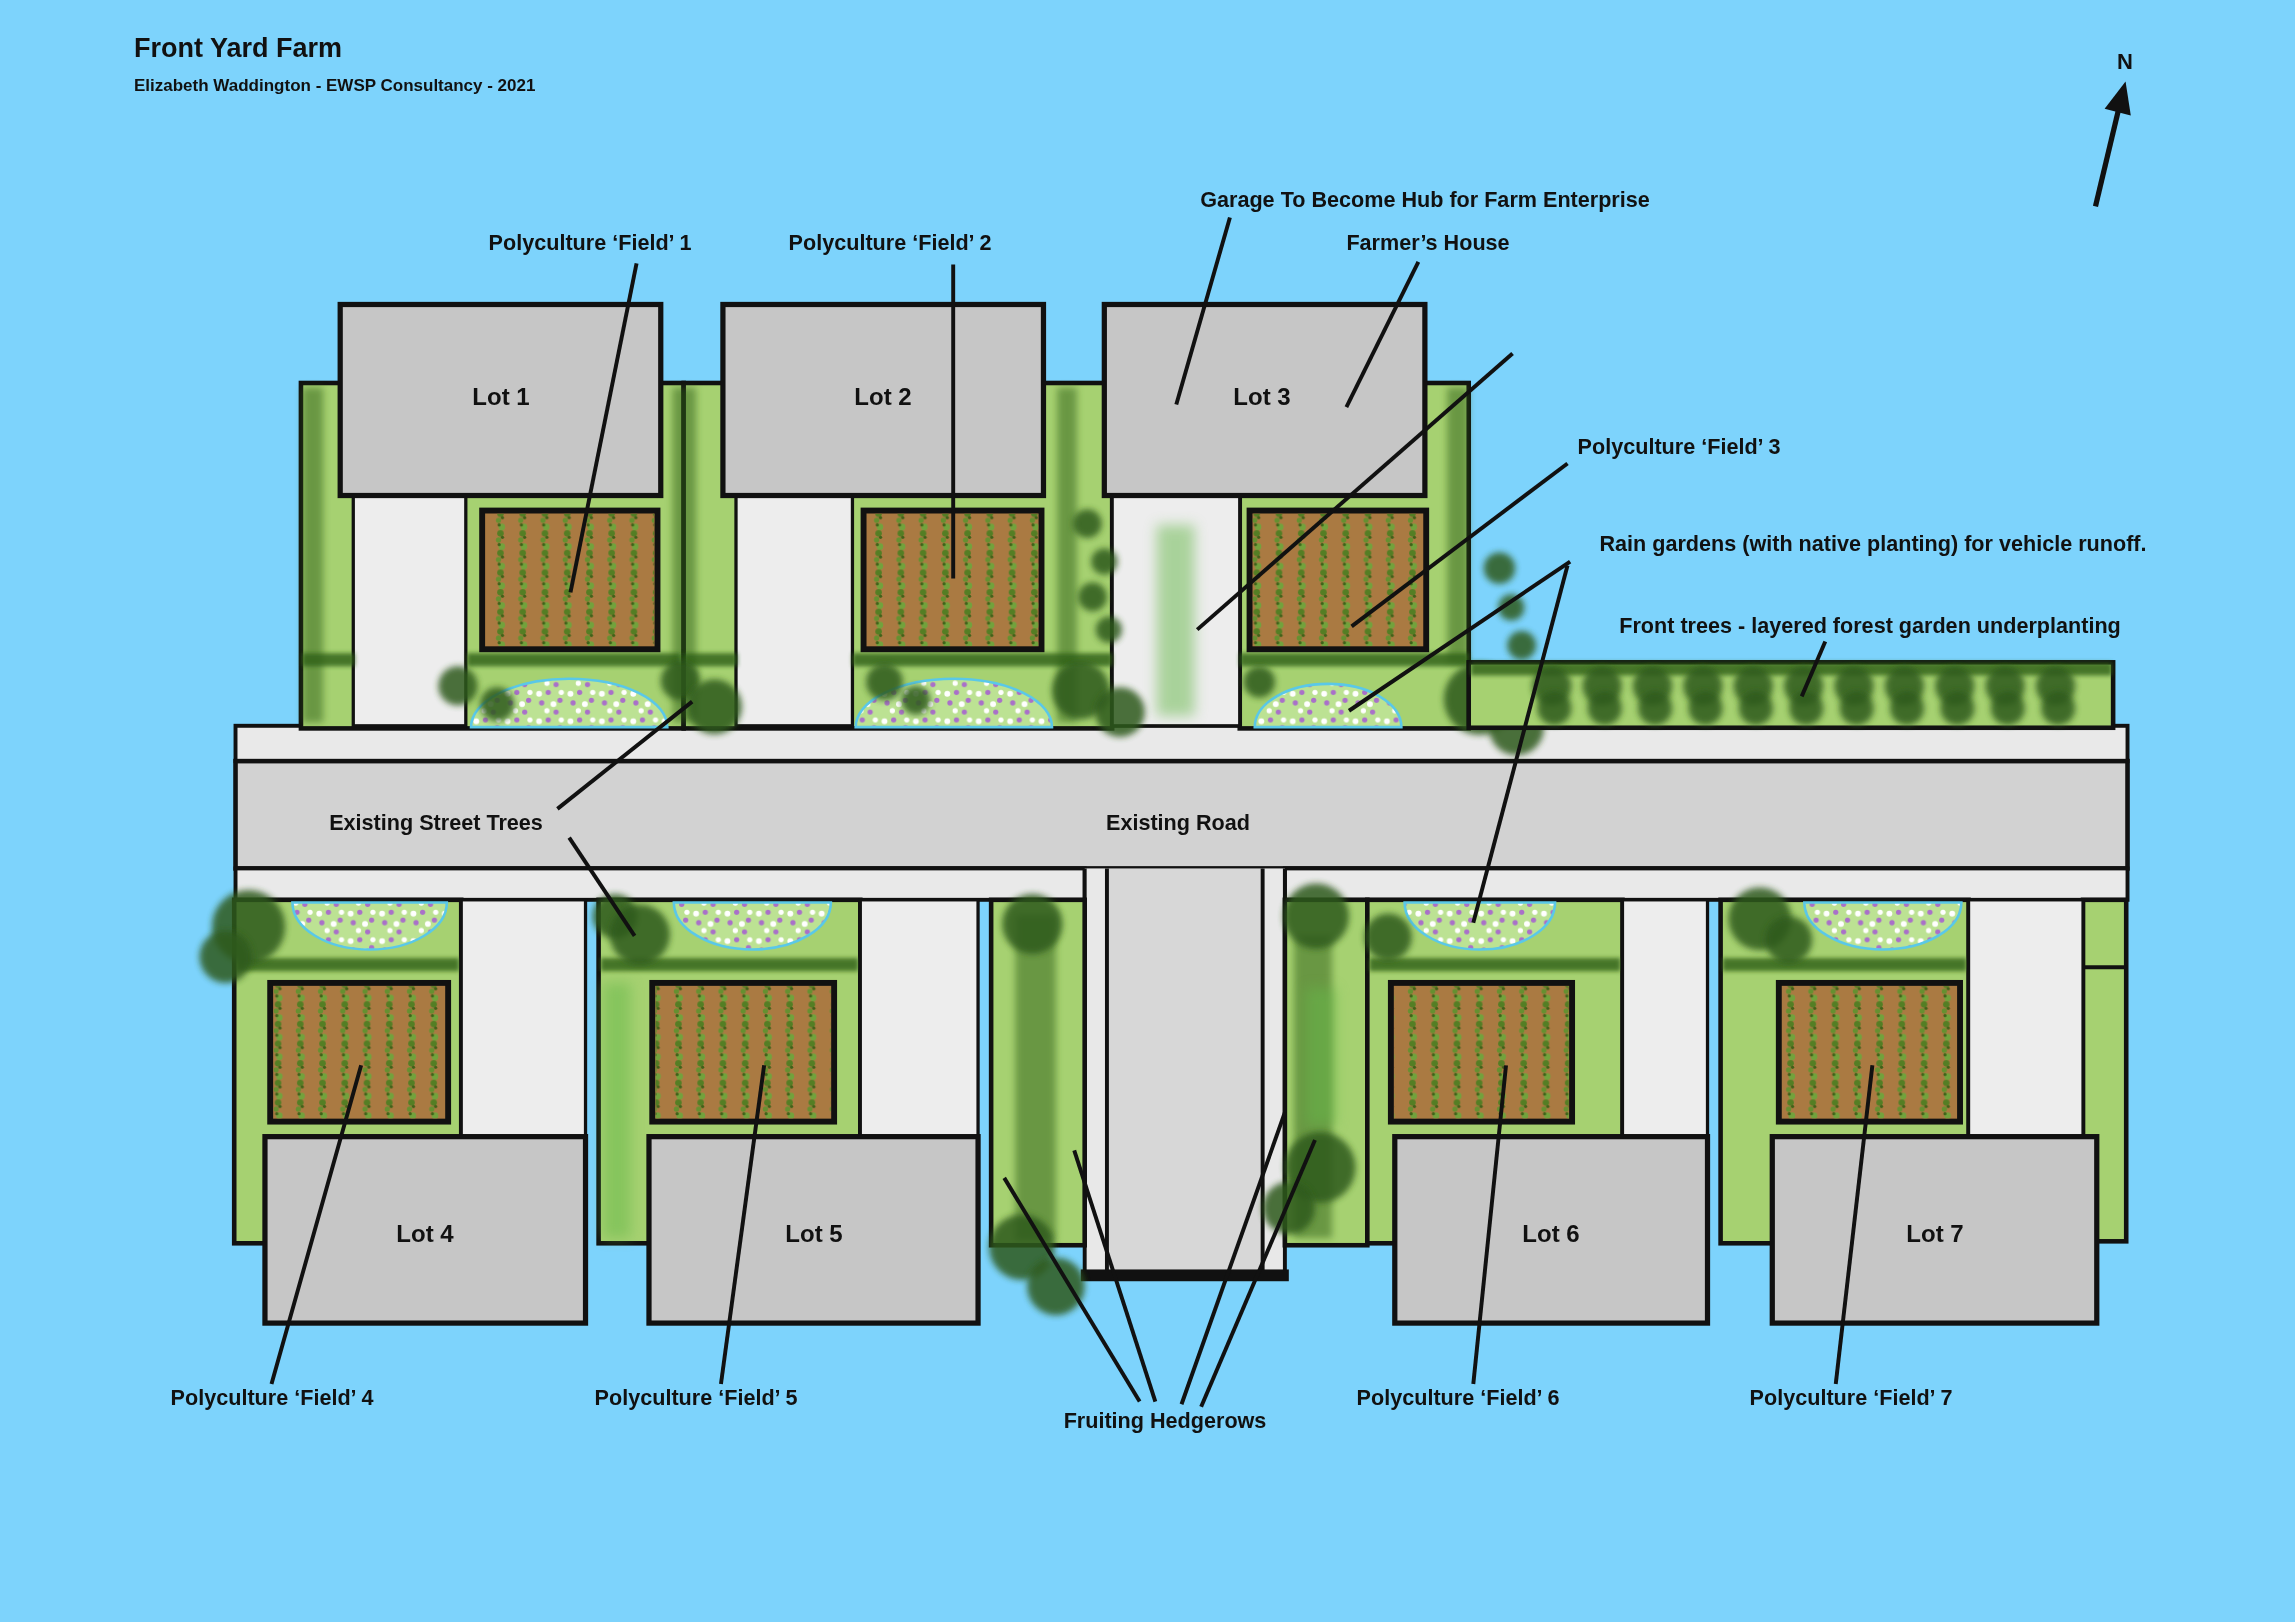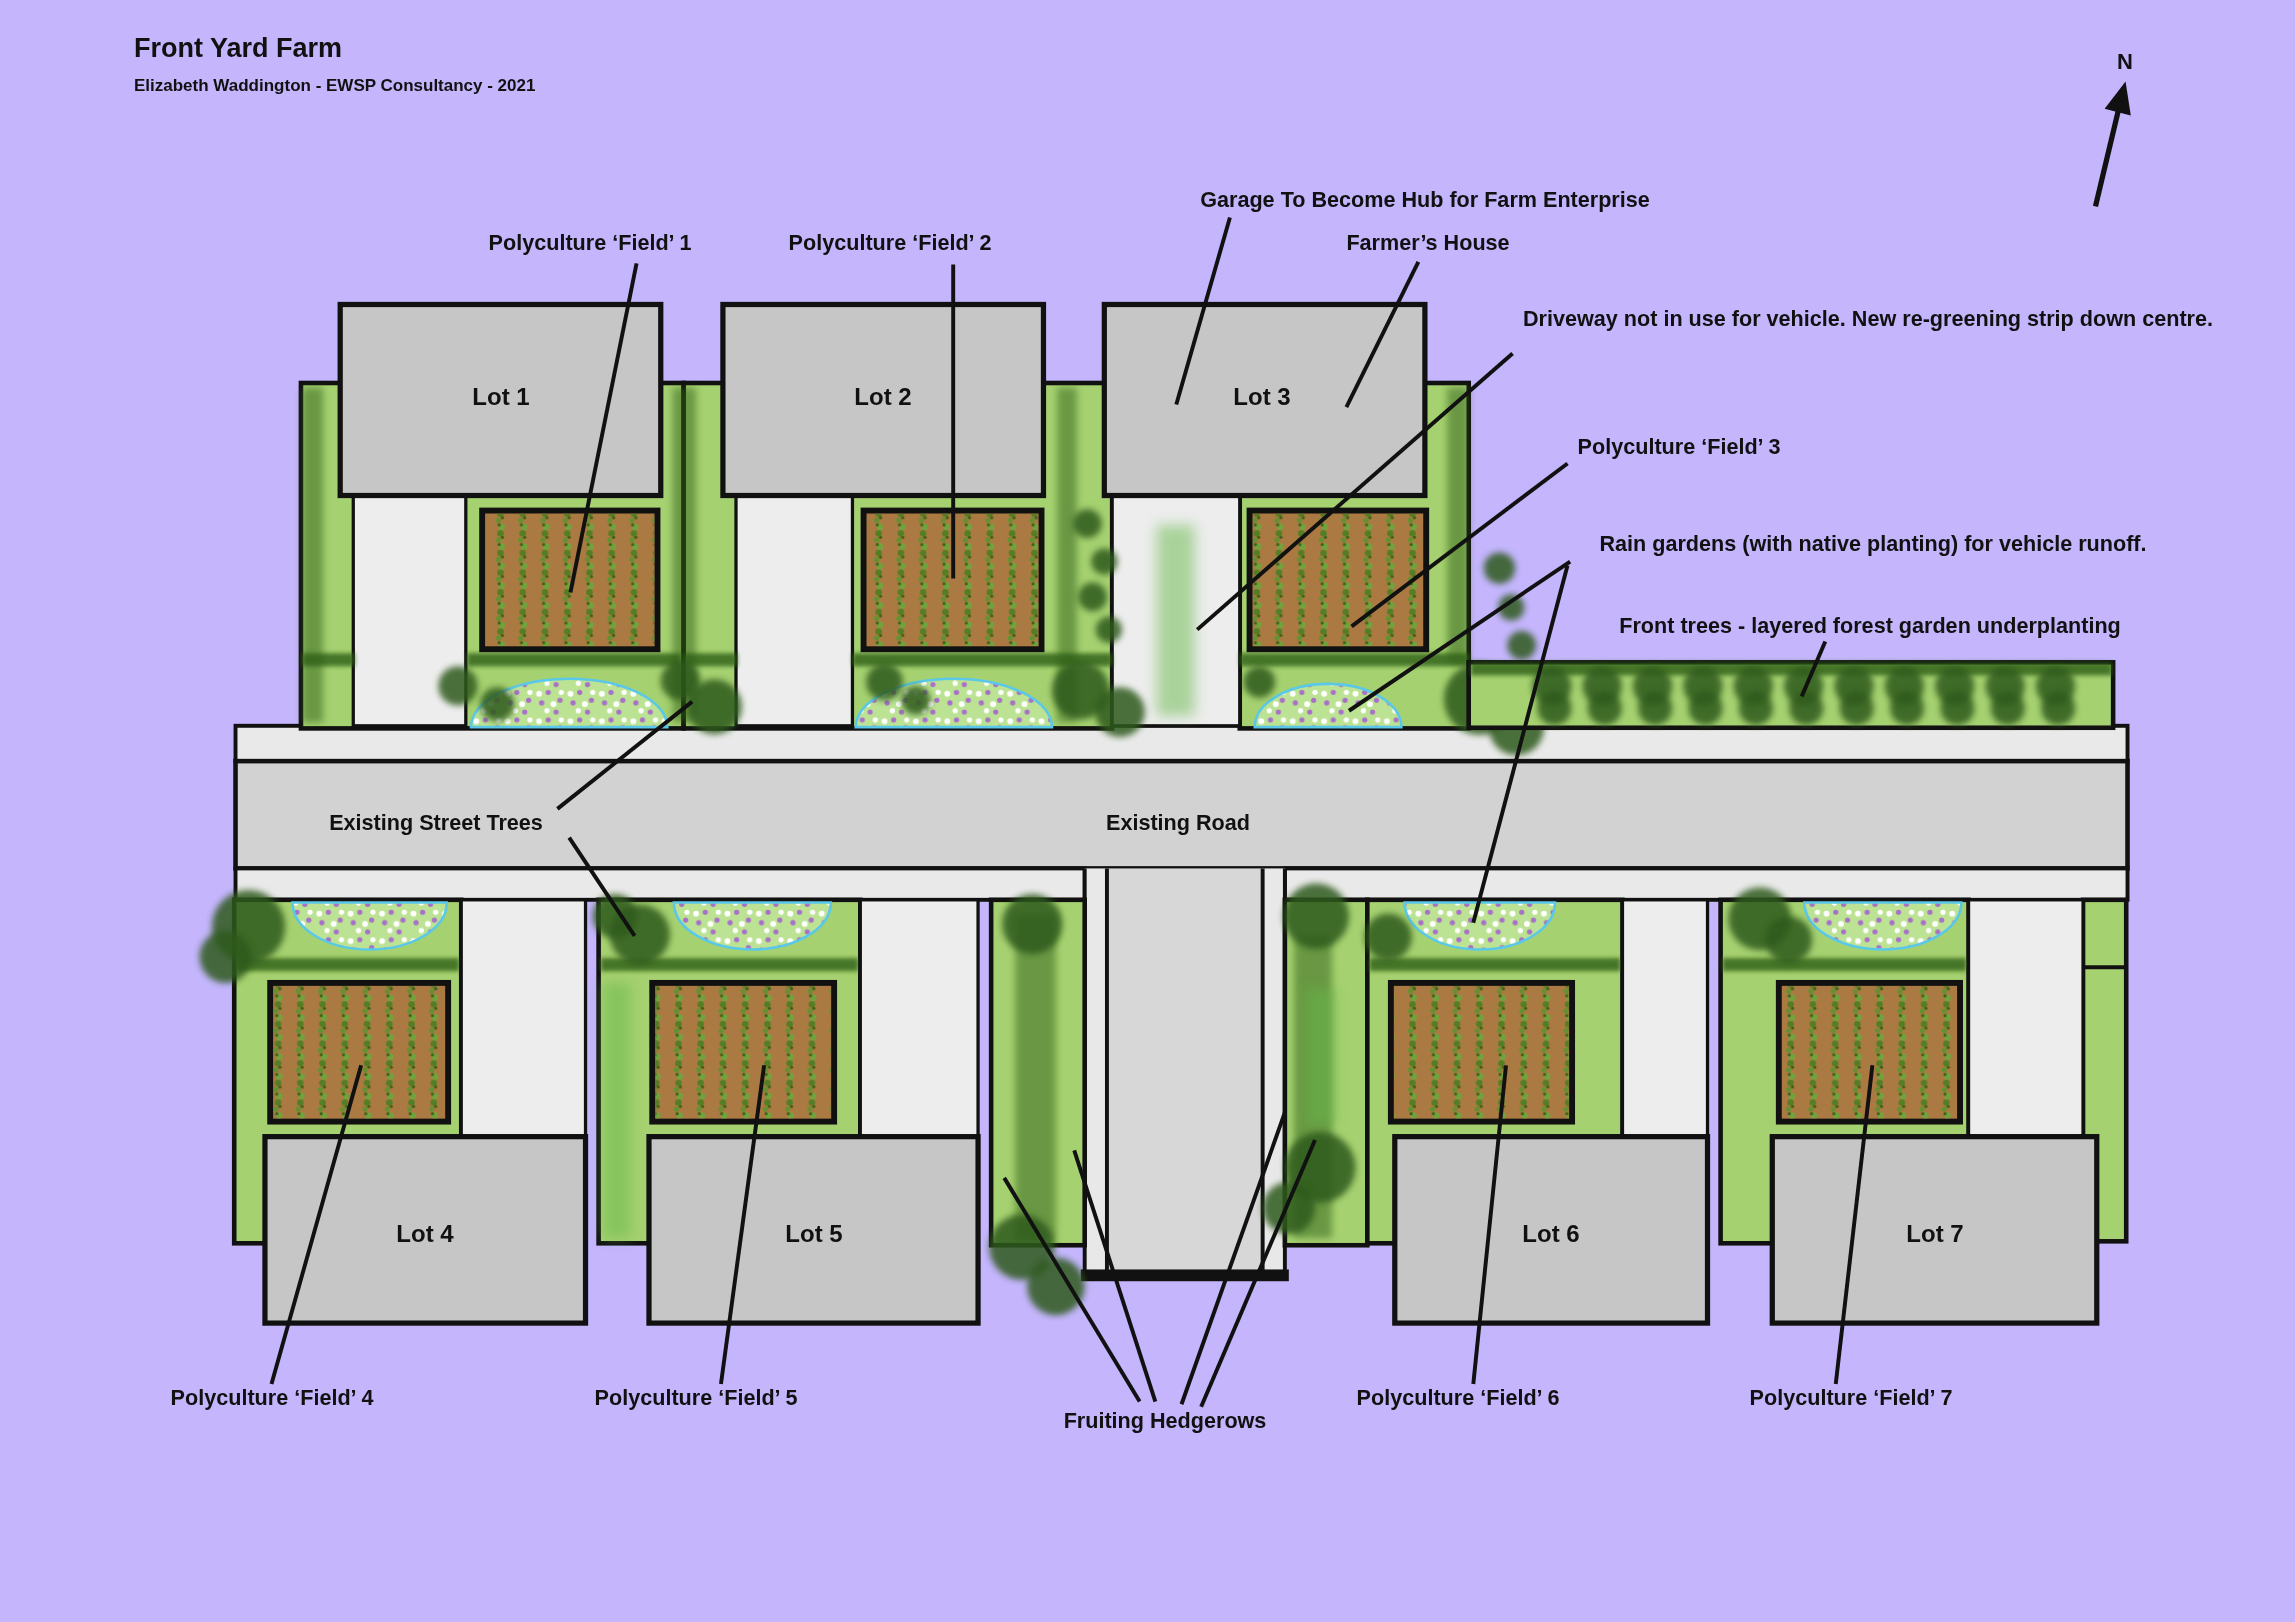--- a/index.html
+++ b/index.html
@@ -1,21 +1,21 @@
 <!DOCTYPE html>
 <html style="--yard: #a6d171; --rg: #bce293; --field: #aa7a42; --tree: #2d5a1c; --hedge: #2e5f18; --house: #c6c6c6; --road: #d2d2d2; --sidewalk: #e9e9e9; --drive: #ededed; --cdrive: #d7d7d7; --flank: #e8e8e8; --ink: #111111; --water: #5ac8e8; --soft: #66b84a;font-size:10.5px"><head>
 <meta charset="utf-8">
 <style>
   :root{
     --yard:#a6d171; --rg:#bce293; --field:#aa7a42; --tree:#2d5a1c; --hedge:#2e5f18;
     --house:#c6c6c6; --road:#d2d2d2; --sidewalk:#e9e9e9; --drive:#ededed; --cdrive:#d7d7d7;
     --flank:#e8e8e8; --ink:#111111; --water:#5ac8e8; --soft:#66b84a;
   }
   html,body{margin:0;padding:0;background:#ffffff;}
-  .canvas{position:relative;width:2295px;height:1623px;background:#c4b5fd;overflow:hidden;
+  .canvas{position:relative;width:2295px;height:1623px;background:#7dd3fc;overflow:hidden;
           font-family:"Liberation Sans","DejaVu Sans",sans-serif;}
   svg{position:absolute;left:0;top:0;}
   .lbl{position:absolute;font-weight:bold;color:var(--ink);white-space:nowrap;
        transform:translate(-50%,-50%);font-size:21.6px;line-height:1.1;}
   .lbl.leftal{transform:none;}
   .title{font-size:27px;}
   .subtitle{font-size:17px;}
   .lot{font-size:24px;text-align:right;}
   .north{font-size:22px;}
   
@@ -266,21 +266,20 @@
 </svg>
 
 <div class="lbl title leftal" style="left:134px;top:34px">Front Yard Farm</div>
 <div class="lbl subtitle leftal" style="left:134px;top:77px">Elizabeth Waddington - EWSP Consultancy - 2021</div>
 <div class="lbl north" style="left:2125px;top:62px">N</div>
 
 <div class="lbl" style="left:1425px;top:200px">Garage To Become Hub for Farm Enterprise</div>
 <div class="lbl" style="left:590px;top:243px">Polyculture ‘Field’ 1</div>
 <div class="lbl" style="left:890px;top:243px">Polyculture ‘Field’ 2</div>
 <div class="lbl" style="left:1428px;top:243px">Farmer’s House</div>
-<div class="lbl" style="left:1868px;top:319px">Driveway not in use for vehicle. New re-greening strip down centre.</div>
 <div class="lbl" style="left:1679px;top:447px">Polyculture ‘Field’ 3</div>
 <div class="lbl" style="left:1873px;top:544px">Rain gardens (with native planting) for vehicle runoff.</div>
 <div class="lbl" style="left:1870px;top:626px">Front trees - layered forest garden underplanting</div>
 <div class="lbl" style="left:436px;top:823px">Existing Street Trees</div>
 <div class="lbl" style="left:1178px;top:823px">Existing Road</div>
 
 <div class="lbl lot" style="left:501px;top:397px">Lot 1</div>
 <div class="lbl lot" style="left:883px;top:397px">Lot 2</div>
 <div class="lbl lot" style="left:1262px;top:397px">Lot 3</div>
 <div class="lbl lot" style="left:425px;top:1234px">Lot 4</div>

